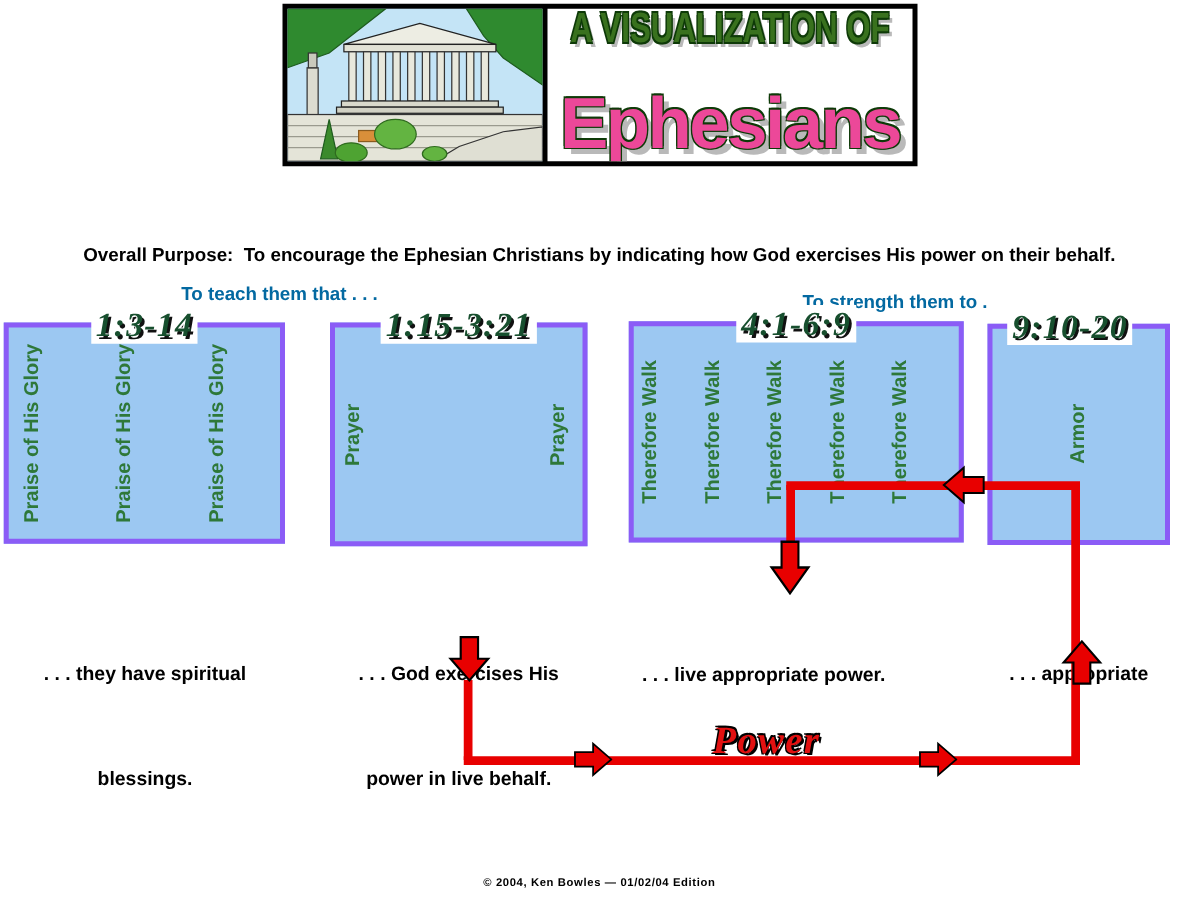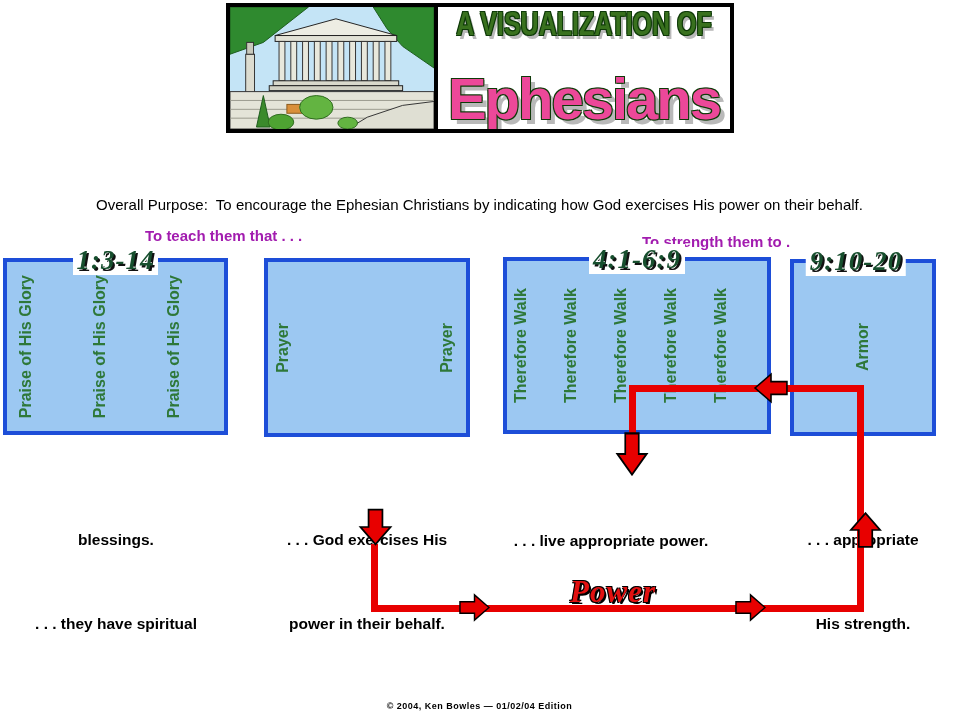--- a/index.html
+++ b/index.html
@@ -26,28 +26,28 @@
   }
   .big-title{
     font-weight:bold;font-size:58px;letter-spacing:-2px;color:#ec4899;
     line-height:60px;margin-top:6px;white-space:nowrap;
     text-shadow:-1px -1px 0 #0E3A08,1px -1px 0 #0E3A08,-1px 1px 0 #0E3A08,
                  1px 1px 0 #0E3A08,5px 5px 0 #B9B9B9;
   }
   
   #purpose{
     position:absolute;left:0;top:196px;width:959px;text-align:center;
-    font-weight:normal;font-size:15px;color:#000;white-space:pre;
-  }
-  .section-label{position:absolute;font-weight:bold;font-size:15px;color:#a21caf;white-space:pre;}
+    font-weight:bold;font-size:15px;color:#000;white-space:pre;
+  }
+  .section-label{position:absolute;font-weight:bold;font-size:15px;color:#0369a1;white-space:pre;}
   #teach-label{left:145px;top:227px;}
   #command-label{left:642px;top:233px;}
   
   .pbox{
-    position:absolute;background:#9CC8F2;border:4px solid #1d4ed8;box-sizing:border-box;
+    position:absolute;background:#9CC8F2;border:4px solid #8b5cf6;box-sizing:border-box;
   }
   .pbox::after{ 
     content:"";position:absolute;z-index:-1;left:10px;top:12px;width:100%;height:100%;
     background-image:
       linear-gradient(45deg,#3c3c3c 25%,transparent 25%,transparent 75%,#3c3c3c 75%),
       linear-gradient(45deg,#3c3c3c 25%,#9b9b9b 25%,#9b9b9b 75%,#3c3c3c 75%);
     background-position:0 0,2px 2px;background-size:4px 4px;
     filter:blur(2px);
   }
   #box1{left:3px;top:258px;width:225px;height:177px;}
@@ -156,20 +156,21 @@
       </div>
     <div class="vlabel" style="left:82px;">
         <span>Praise of His Glory</span>
       </div>
     <div class="vlabel" style="left:156px;">
         <span>Praise of His Glory</span>
       </div>
   </div>
 
   <div id="box2" class="pbox">
+    <div class="box-ref">1:15-3:21</div>
     <div class="vlabel" style="left:4px;">
         <span>Prayer</span>
       </div>
     <div class="vlabel" style="right:8px;">
         <span>Prayer</span>
       </div>
   </div>
 
   <div id="box3" class="pbox">
     <div class="box-ref">4:1-6:9</div>
@@ -191,33 +192,32 @@
   </div>
 
   <div id="box4" class="pbox">
     <div class="box-ref" style="left:calc(50% - 7px);">9:10-20</div>
     <div class="vlabel" style="left:calc(50% - 11px);">
         <span>Armor</span>
       </div>
   </div>
 
   <div id="cap1" class="caption">
+    <div>. . . they have spiritual</div>
     <div>blessings.</div>
-    <div>. . . they have spiritual</div>
   </div>
   <div id="cap2" class="caption">
     <div>. . . God exercises His</div>
-    <div>power in their behalf.</div>
+    <div>power in live behalf.</div>
   </div>
   <div id="cap3" class="caption">
     <div>. . . live appropriate power.</div>
   </div>
   <div id="cap4" class="caption">
     <div>. . . appropriate</div>
-    <div>His strength.</div>
   </div>
 
   <div id="line-top" class="rline"></div>
   <div id="line-right-v" class="rline"></div>
   <div id="line-box3-v" class="rline"></div>
   <div id="line-left-v" class="rline"></div>
   <div id="line-bottom" class="rline"></div>
 
   <svg class="arrow-glyph" style="left:753px;top:371px;" width="36" height="34" viewBox="0 0 32 32">
     <polygon points="31,10 16,10 16,3 1,16 16,29 16,22 31,22" fill="#E80000" stroke="#000" stroke-width="1.5"></polygon>

